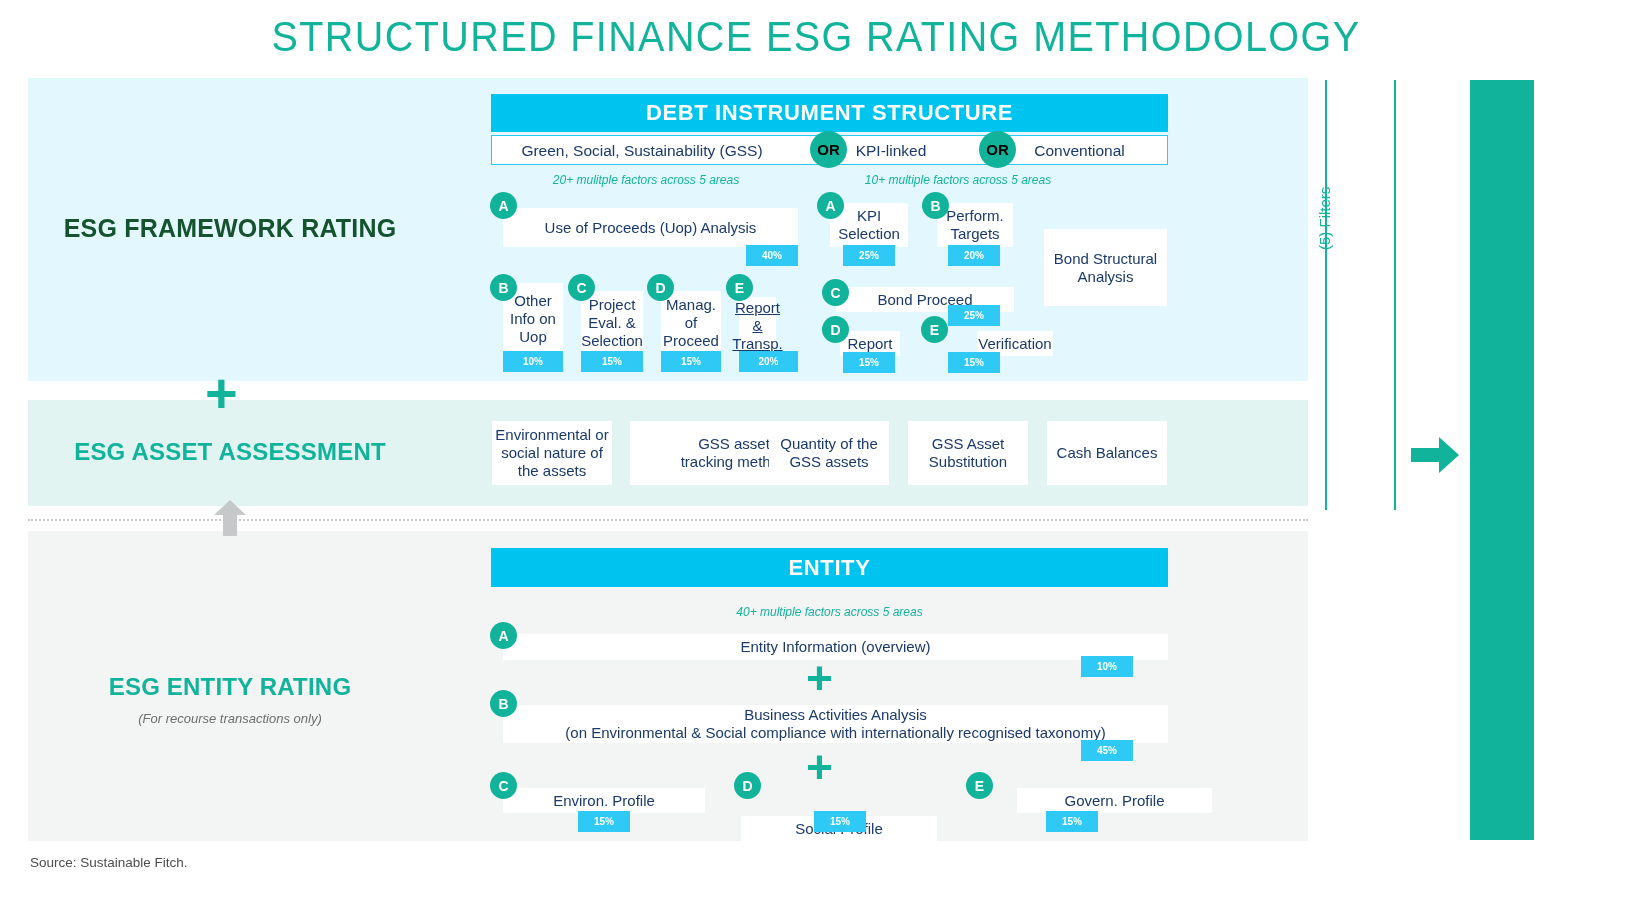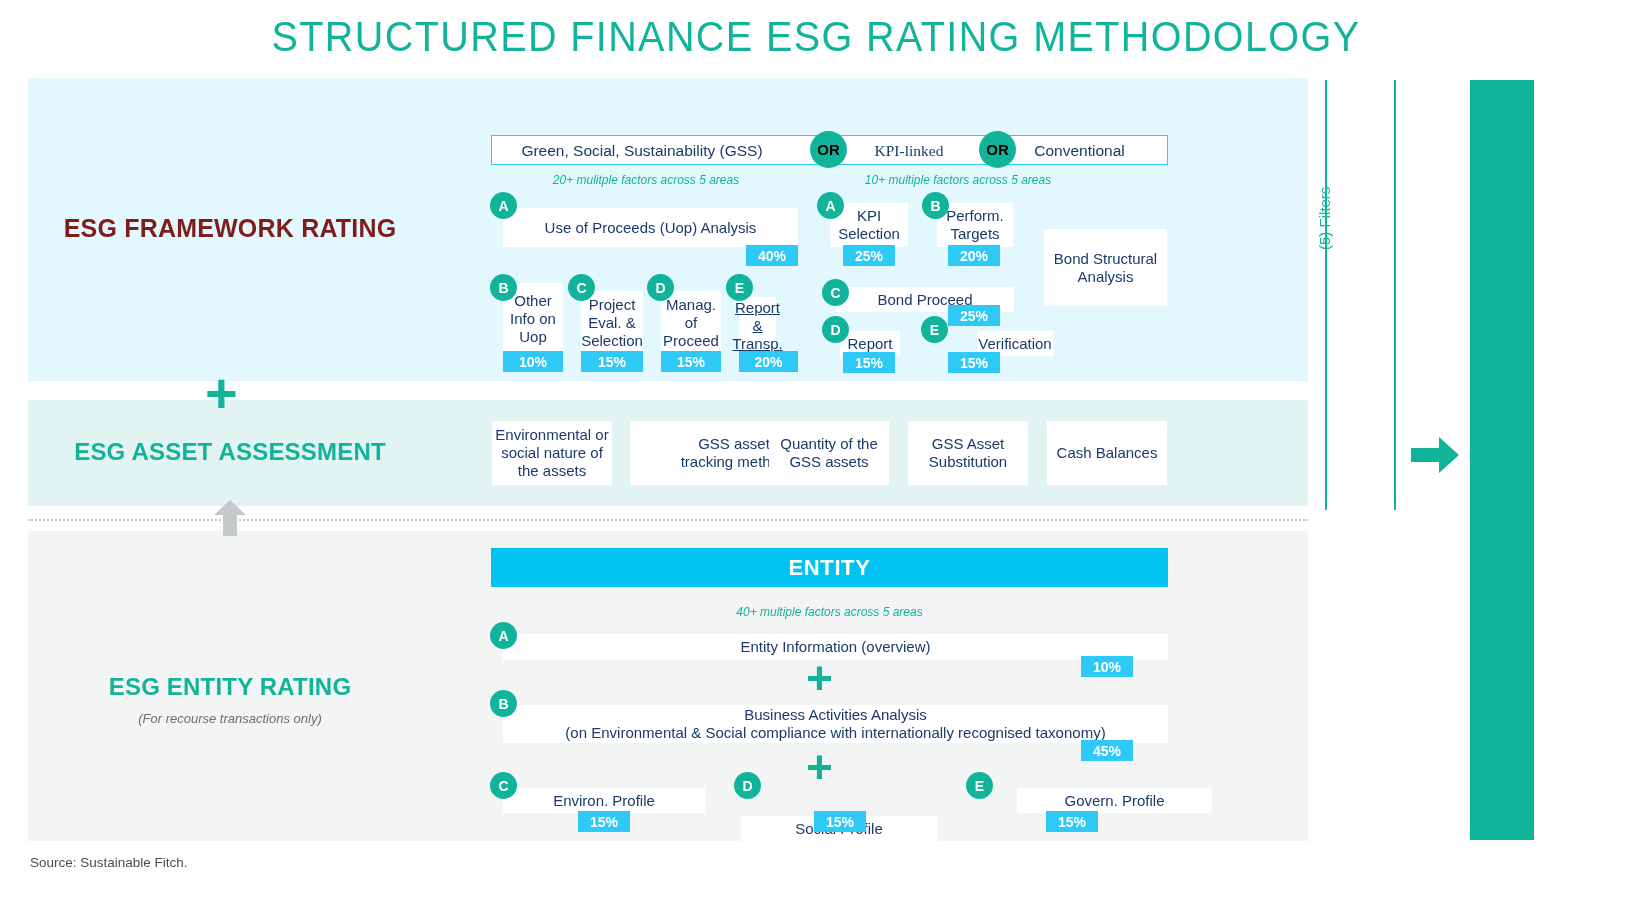--- a/index.html
+++ b/index.html
@@ -35,21 +35,21 @@
   
   .dotted-sep{
     position:absolute;left:28px;top:519px;width:1280px;height:0;
     border-top:2px dotted #c9c9c9;
   }
 
   
   .side-label{
     position:absolute;text-align:center;font-weight:bold;
   }
-  .lbl-framework{left:28px;top:214px;width:404px;font-size:25px;color:#7f1d1d;letter-spacing:.2px;}
+  .lbl-framework{left:28px;top:214px;width:404px;font-size:25px;color:#14532d;letter-spacing:.2px;}
   .lbl-asset{left:28px;top:438px;width:404px;font-size:24px;color:#12b39b;letter-spacing:.2px;}
   .lbl-entity{left:28px;top:673px;width:404px;font-size:24px;color:#12b39b;letter-spacing:.2px;}
   .lbl-entity-sub{
     position:absolute;left:28px;top:711px;width:404px;text-align:center;
     font-size:13px;font-style:italic;color:#6d6d6d;font-weight:normal;
   }
 
   
   .plus{position:absolute;color:#12b39b;font-weight:bold;line-height:1;}
   .plus-left{left:205px;top:365px;font-size:56px;}
@@ -71,21 +71,21 @@
   
   .type-strip{
     position:absolute;left:491px;top:135px;width:677px;height:30px;
     background:#ffffff;border:1px solid #2ec9f5;box-sizing:border-box;
   }
   .type-cell{
     position:absolute;top:0;height:30px;display:flex;align-items:center;justify-content:center;
     font-size:15.5px;color:#1b3a6b;
   }
   .tc1{left:0;width:300px;}
-  .tc2{left:333px;width:168px;font-family:Liberation Serif, serif;}
+  .tc2{left:315px;width:168px;}
   .tc3{left:498px;width:179px;}
   .or-badge{
     position:absolute;width:37px;height:37px;border-radius:50%;
     background:#12b39b;color:#000000;font-size:15px;font-weight:bold;
     display:flex;align-items:center;justify-content:center;
   }
   .or1{left:810px;top:131px;}
   .or2{left:979px;top:131px;}
 
   
@@ -96,21 +96,21 @@
   .cap-kpi{left:812px;top:173px;width:292px;}
   .cap-entity{left:491px;top:605px;width:677px;}
 
   
   .fbox{
     position:absolute;background:#ffffff;
     display:flex;align-items:center;justify-content:center;text-align:center;
     font-size:15px;color:#1b3a6b;line-height:1.18;box-sizing:border-box;padding:2px 4px;
   }
   .pct{
-    position:absolute;background:#2ec9f5;color:#ffffff;font-size:14px;font-weight:bold;
+    position:absolute;background:#2ec9f5;color:#ffffff;font-size:10px;font-weight:bold;
     display:flex;align-items:center;justify-content:center;height:21px;
   }
   .letter{
     position:absolute;width:27px;height:27px;border-radius:50%;
     background:#12b39b;color:#ffffff;font-size:14px;font-weight:bold;
     display:flex;align-items:center;justify-content:center;z-index:5;
   }
 
   
   .b-uop{left:503px;top:208px;width:295px;height:39px;}
@@ -232,20 +232,21 @@
   <div class="side-label lbl-framework">ESG FRAMEWORK RATING</div>
   <div class="side-label lbl-asset">ESG ASSET ASSESSMENT</div>
   <div class="side-label lbl-entity">ESG ENTITY RATING</div>
   <div class="lbl-entity-sub">(For recourse transactions only)</div>
 
   <div class="plus plus-left">+</div>
   <svg class="up-arrow" viewBox="0 0 36 36">
     <polygon points="18,0 34,15 25,15 25,36 11,36 11,15 2,15" fill="#c6c9ca"></polygon>
   </svg>
 
+  <div class="hdr-bar hdr-debt">DEBT INSTRUMENT STRUCTURE</div>
 
   <div class="type-strip">
     <div class="type-cell tc1">Green, Social, Sustainability (GSS)</div>
     <div class="type-cell tc2">KPI-linked</div>
     <div class="type-cell tc3">Conventional</div>
   </div>
   <div class="or-badge or1">OR</div>
   <div class="or-badge or2">OR</div>
 
   <div class="caption cap-gss">20+ mulitple factors across 5 areas</div>

